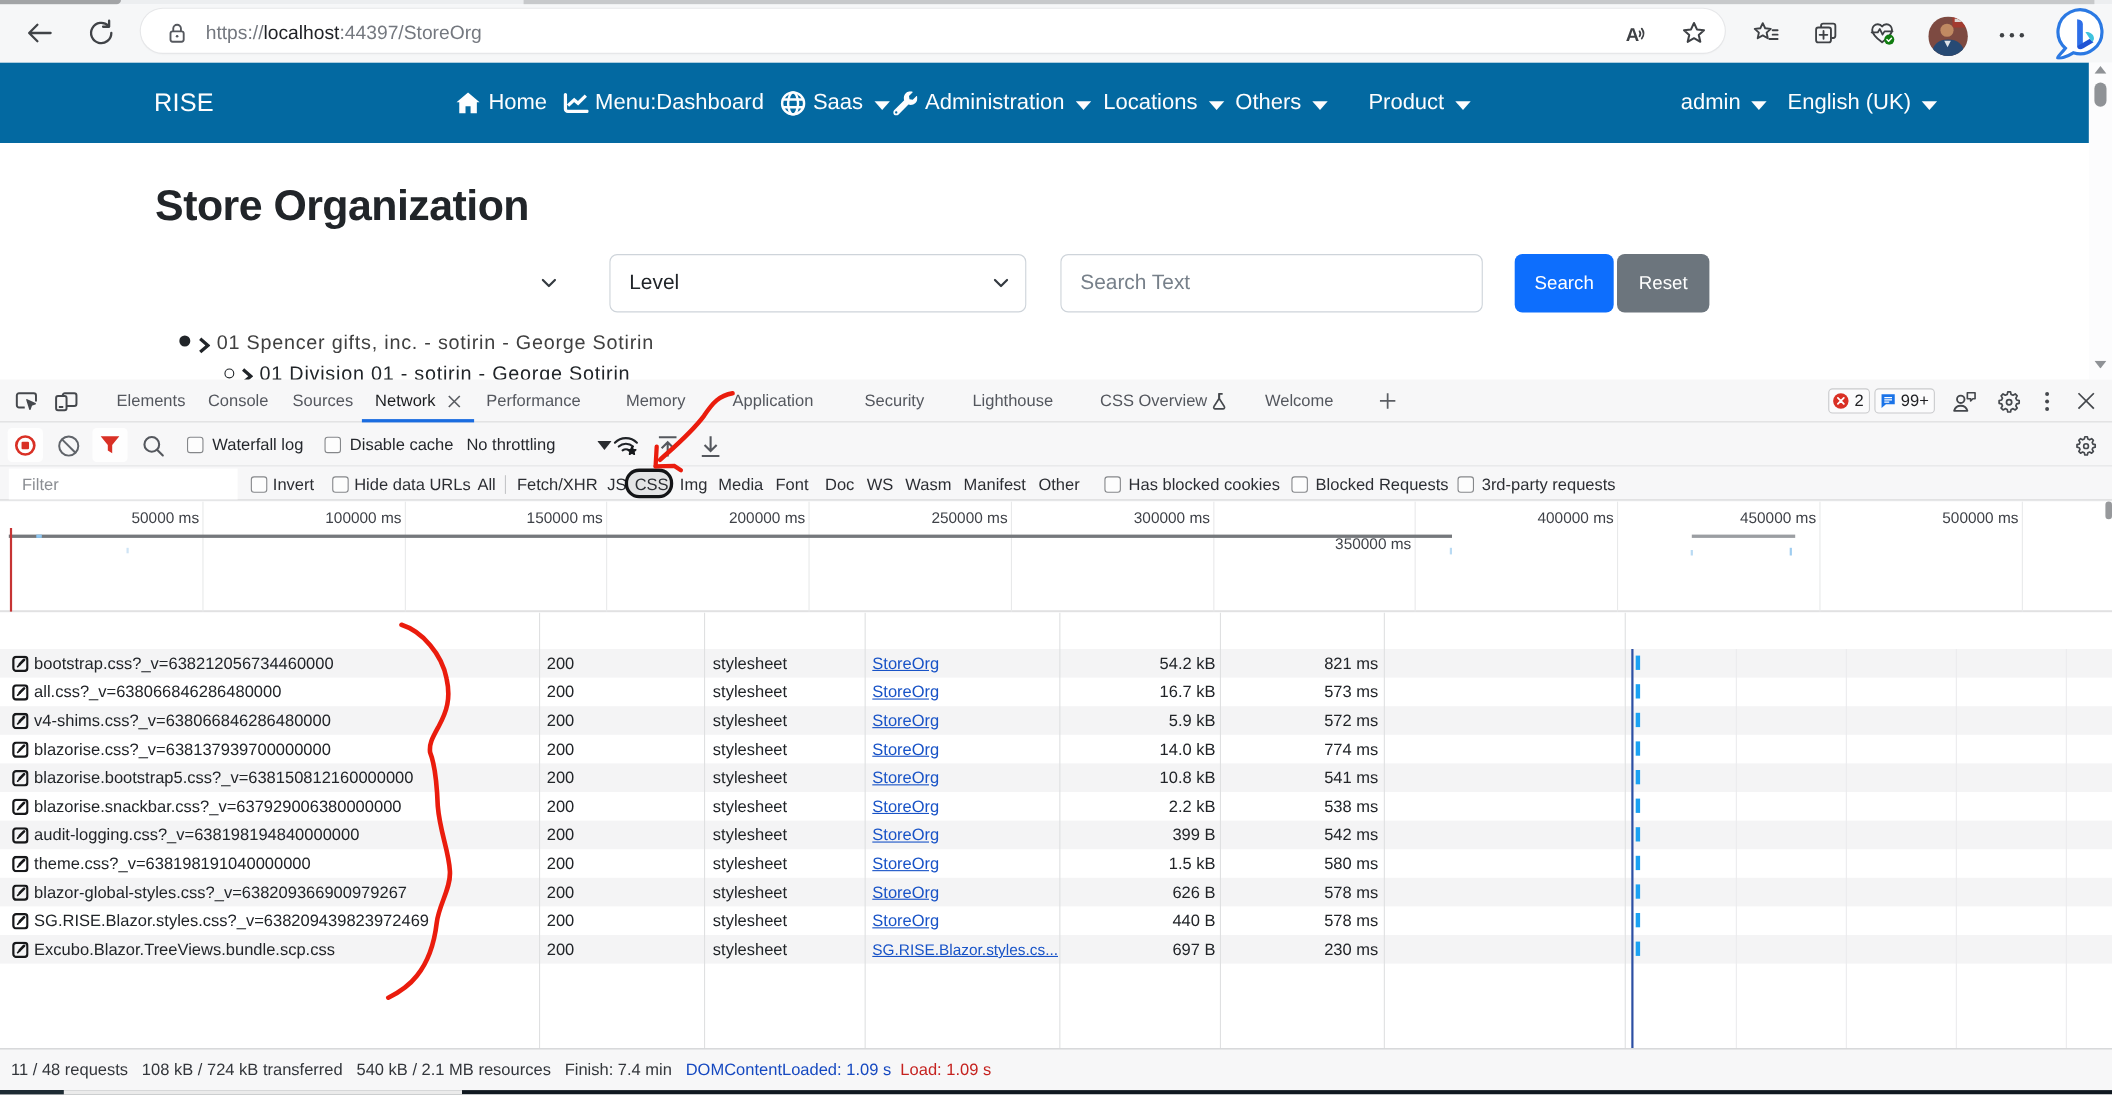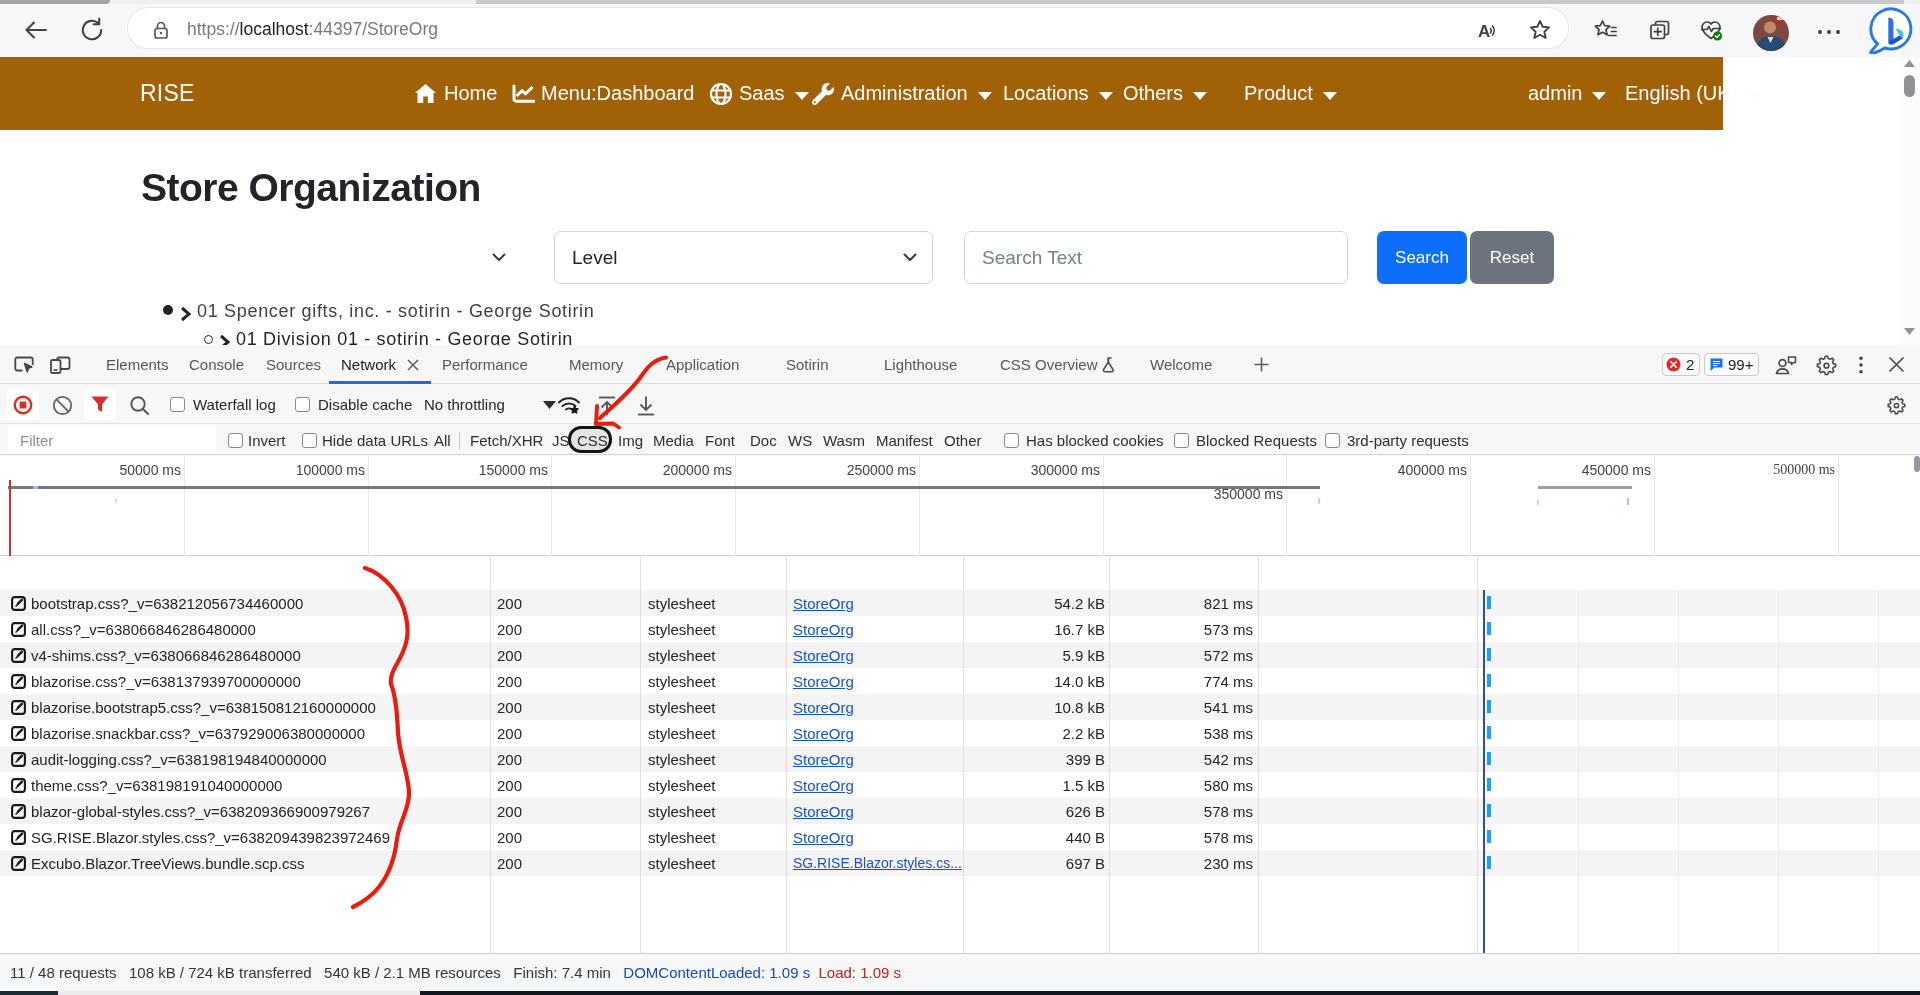--- a/index.html
+++ b/index.html
@@ -13,21 +13,21 @@
 .tseg { position:absolute; top:0; height:4px; background:#a8abad; }
 
 
 #btoolbar { left:0; top:4px; width:1920px; height:53px; background:#f6f7f8; }
 #urlbar { position:absolute; left:128px; top:4px; width:1440px; height:40px;
   background:#fff; border-radius:21px; box-shadow:0 0 0 1px #e6e7e9, 0 1px 2px rgba(0,0,0,.06); }
 #urltext { position:absolute; left:187px; top:15px; font-size:17.5px; color:#74787f; }
 #urltext b { color:#202226; font-weight:500; }
 
 
-#navbar { left:0; top:57px; width:1723px; height:73px; background:#a16207; color:#fff; }
+#navbar { left:0; top:57px; width:1899px; height:73px; background:#0369a1; color:#fff; }
 .nav-item { position:absolute; top:0; height:73px; display:flex; align-items:center;
   color:#fdfdfe; font-size:20px; white-space:nowrap; }
 .caret { display:inline-block; width:0; height:0; border-left:7px solid transparent;
   border-right:7px solid transparent; border-top:8px solid #fdfdfe; margin-left:10px; position:relative; top:2px;}
 
 
 #page { left:0; top:130px; width:1904px; height:215px; background:#fff; }
 h1.pagetitle { position:absolute; left:141px; top:36px; font-size:39px; font-weight:700;
   color:#212529; letter-spacing:-0.5px; }
 .ctl { position:absolute; top:101px; height:53px; border:1px solid #ced4da; border-radius:7px;
@@ -240,21 +240,21 @@
       <div class="tab" style="left:189px;">Console</div>
       <div class="tab" style="left:266px;">Sources</div>
       <div class="tab" style="left:341px;color:#1a1c1f;">Network</div>
       <svg class="abs" style="left:406px;top:13px;" width="14" height="14" viewBox="0 0 14 14">
           <path d="M2 2 L12 12 M12 2 L2 12" stroke="#5b5e63" stroke-width="1.5"></path>
         </svg>
       <div class="abs" style="left:329px;top:36px;width:102px;height:3px;background:#1a6ce0;"></div>
       <div class="tab" style="left:442px;">Performance</div>
       <div class="tab" style="left:569px;">Memory</div>
       <div class="tab" style="left:666px;">Application</div>
-      <div class="tab" style="left:786px;">Sotirin</div>
+      <div class="tab" style="left:786px;">Security</div>
       <div class="tab" style="left:884px;">Lighthouse</div>
       <div class="tab" style="left:1000px;">CSS Overview</div>
       <svg class="abs" style="left:1101px;top:11px;" width="17" height="17" viewBox="0 0 17 17">
         <path d="M6.5 2 h4 M7.5 2 v4.5 l4.5 7 a1.4 1.4 0 0 1 -1.2 2.2 h-7 a1.4 1.4 0 0 1 -1.2-2.2 l4.5-7 V2" stroke="#45484d" stroke-width="1.5" fill="none" stroke-linejoin="round"></path>
       </svg>
       <div class="tab" style="left:1150px;">Welcome</div>
       <svg class="abs" style="left:1253px;top:11px;" width="17" height="17" viewBox="0 0 17 17">
           <path d="M8.5 1.5 v14 M1.5 8.5 h14" stroke="#5b5e63" stroke-width="1.6"></path>
         </svg>
 
@@ -382,21 +382,21 @@
         <div class="tlabel" style="right:1004px;">250000 ms</div>
       <div class="tgrid" style="left:1103px;"></div>
         <div class="tlabel" style="right:820px;">300000 ms</div>
       <div class="tgrid" style="left:1286px;"></div>
         <div class="tlabel" style="right:637px;margin-top:24px;">350000 ms</div>
       <div class="tgrid" style="left:1470px;"></div>
         <div class="tlabel" style="right:453px;">400000 ms</div>
       <div class="tgrid" style="left:1654px;"></div>
         <div class="tlabel" style="right:269px;">450000 ms</div>
       <div class="tgrid" style="left:1838px;"></div>
-        <div class="tlabel" style="right:85px;font-family:Liberation Serif, serif;">500000 ms</div>
+        <div class="tlabel" style="right:85px;">500000 ms</div>
       <div class="abs" style="left:8px;top:30px;width:1312px;height:3px;background:#75787c;"></div>
       <div class="abs" style="left:33px;top:30px;width:5px;height:3px;background:#8ec7f2;"></div>
       <div class="abs" style="left:1538px;top:30px;width:94px;height:3px;background:#9b9ea2;"></div>
       <div class="abs" style="left:9px;top:24px;width:2px;height:76px;background:#c63434;"></div>
       <div class="abs" style="left:1318px;top:42px;width:2px;height:6px;background:#b9daf3;"></div>
       <div class="abs" style="left:1537px;top:44px;width:2px;height:5px;background:#b9daf3;"></div>
       <div class="abs" style="left:1627px;top:42px;width:2px;height:7px;background:#9fcdf0;"></div>
       <div class="abs" style="left:115px;top:42px;width:2px;height:5px;background:#cfe4f5;"></div>
       <div class="abs" style="left:1914px;top:0px;width:6px;height:16px;background:#97999c;border-radius:3px;"></div>
     </div>

